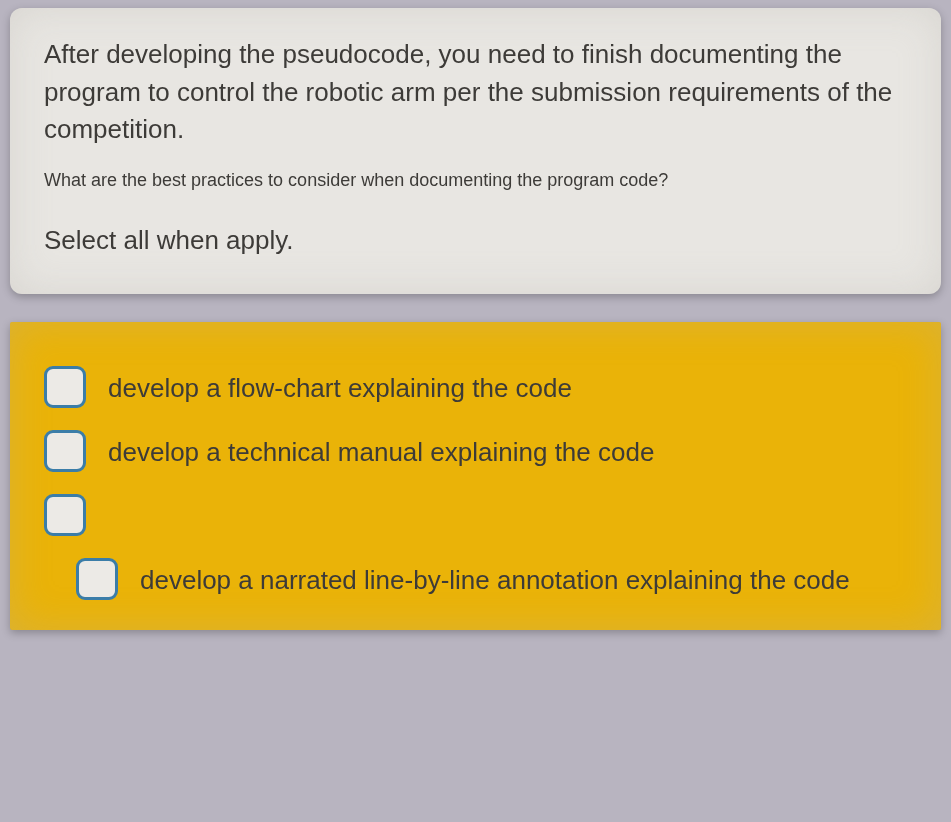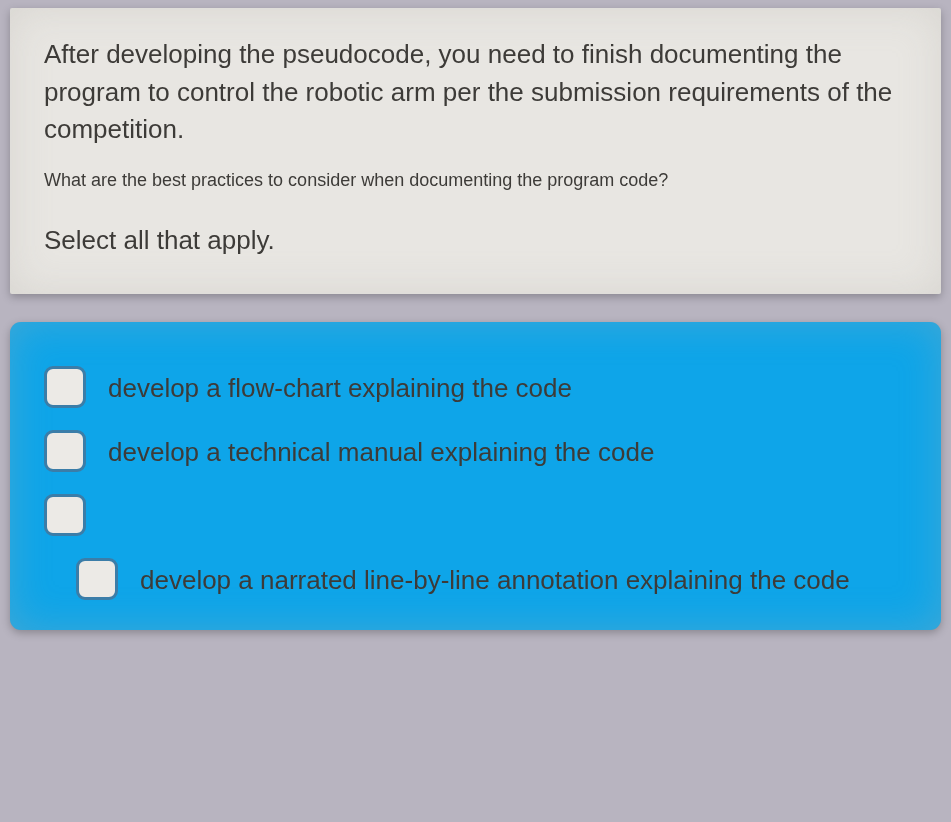--- a/index.html
+++ b/index.html
@@ -6,21 +6,21 @@
   body {
     background: #b8b4c0;
     font-family: Verdana, Geneva, sans-serif;
     width: 951px;
     height: 822px;
     padding: 8px 10px;
     color: #3a3a3a;
   }
   .card {
     background: #e8e6e2;
-    border-radius: 2px;
+    border-radius: 12px;
     box-shadow: 0 3px 8px rgba(0,0,0,0.25), inset 0 0 40px rgba(180,175,170,0.3);
     padding: 28px 34px 34px 34px;
     margin-bottom: 28px;
   }
   .question-text {
     font-size: 26px;
     line-height: 1.45;
     color: #3d3b38;
     margin-bottom: 18px;
     font-weight: 500;
@@ -32,22 +32,22 @@
     margin-bottom: 29px;
     font-weight: 500;
   }
   .instruction {
     font-size: 26px;
     line-height: 1.45;
     color: #3d3b38;
     font-weight: 500;
   }
   .options-card {
-    background: #0ea5e9;
-    border-radius: 11px;
+    background: #eab308;
+    border-radius: 2px;
     box-shadow: 0 3px 8px rgba(0,0,0,0.25), inset 0 0 40px rgba(180,175,170,0.3);
     padding: 42px 34px 30px 34px;
   }
   .option-row {
     display: flex;
     align-items: flex-start;
     gap: 22px;
     margin-bottom: 20px;
   }
   .option-row:last-child { margin-bottom: 0; padding-left: 32px; }
@@ -68,21 +68,21 @@
     font-weight: 500;
     padding-top: 6px;
   }
 </style>
 </head>
 <body>
 
 <div class="card">
   <p class="question-text">After developing the pseudocode, you need to finish documenting the program to control the robotic arm per the submission requirements of the competition.</p>
   <p class="question-sub">What are the best practices to consider when documenting the program code?</p>
-  <p class="instruction">Select all that apply.</p>
+  <p class="instruction">Select all when apply.</p>
 </div>
 
 <div class="options-card">
   <div class="option-row">
     <div class="checkbox"></div>
     <div class="option-label">develop a flow-chart explaining the code</div>
   </div>
   <div class="option-row">
     <div class="checkbox"></div>
     <div class="option-label">develop a technical manual explaining the code</div>

